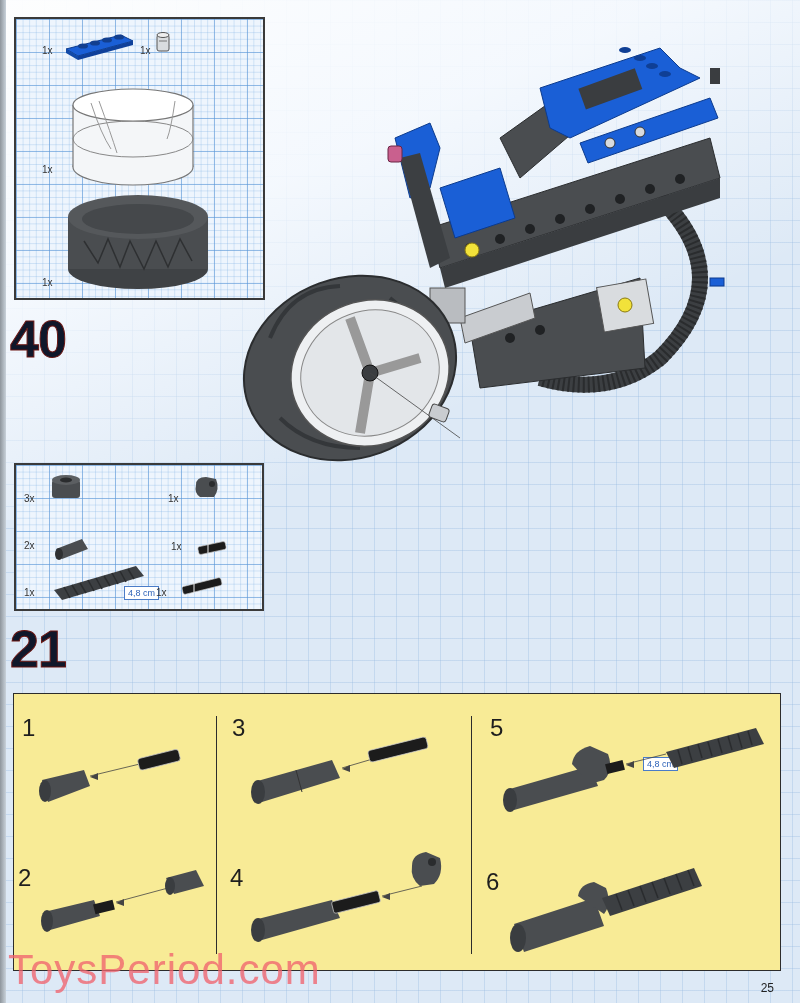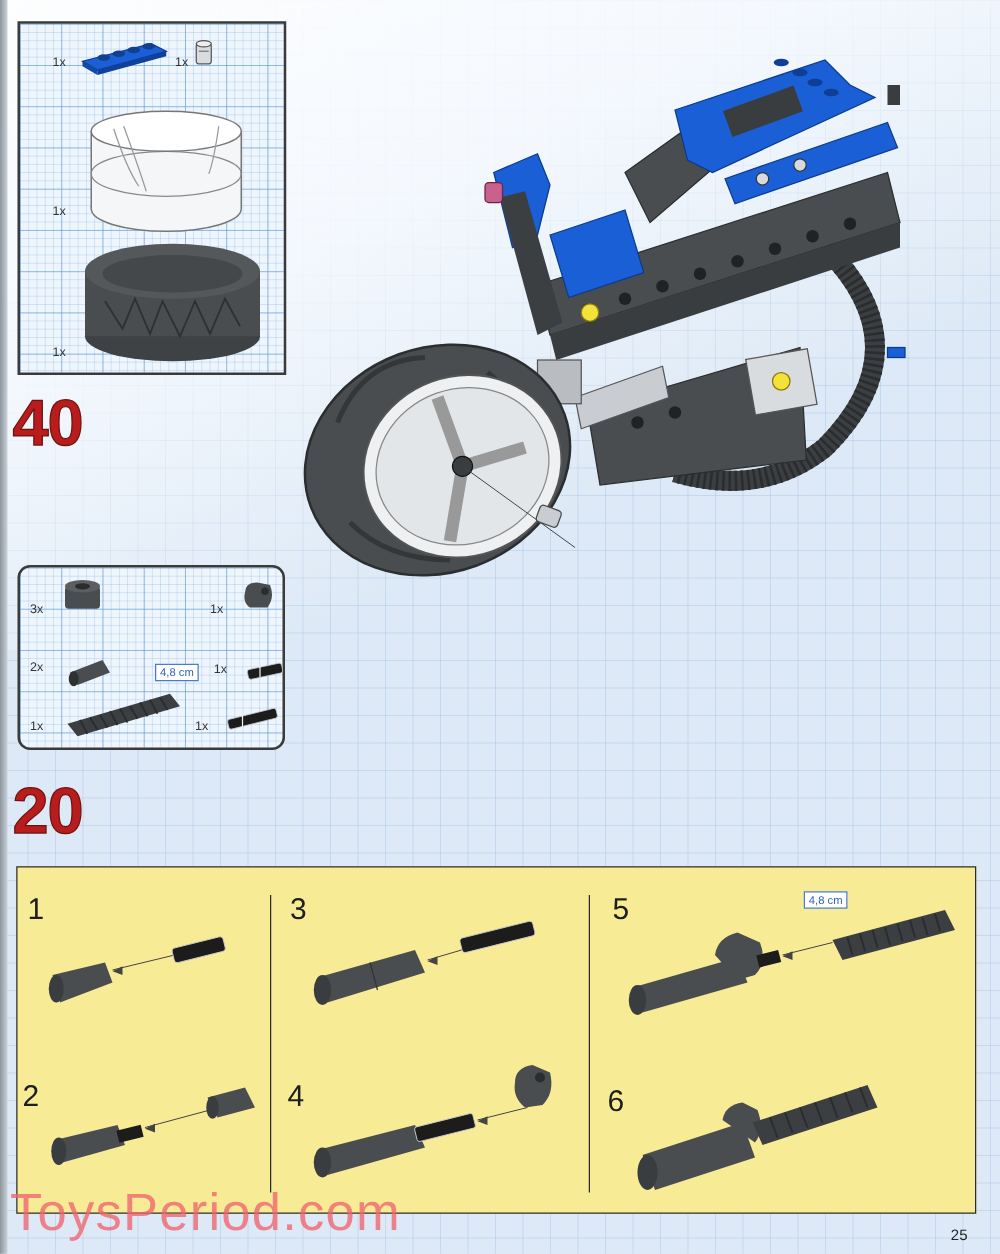--- a/index.html
+++ b/index.html
@@ -23,33 +23,34 @@
   }
   .parts-box {
     position: absolute; border: 2px solid #3a3a3a;
     background-color: #eef5fd;
     background-image:
       linear-gradient(rgba(90,150,215,0.55) 1px, transparent 1px),
       linear-gradient(90deg, rgba(90,150,215,0.55) 1px, transparent 1px),
       linear-gradient(rgba(140,185,230,0.35) 1px, transparent 1px),
       linear-gradient(90deg, rgba(140,185,230,0.35) 1px, transparent 1px);
     background-size: 33px 33px, 33px 33px, 6.6px 6.6px, 6.6px 6.6px;
+    padding-left: 36px;
   }
   #parts40 { left: 14px; top: 17px; width: 211px; height: 279px; }
-  #parts41 { left: 14px; top: 452px; width: 210px; height: 144px; border-radius: 10px; }
+  #parts41 { left: 14px; top: 463px; width: 210px; height: 144px; }
   .qty { position: absolute; font-size: 10px; color: #333; }
   .step-num {
-    position: absolute; font-weight: bold; font-size: 52px; color: #b91c1c;
+    position: absolute; font-weight: bold; font-size: 52px; color: #0f172a;
     -webkit-text-stroke: 1px #6a1410; letter-spacing: -1px; line-height: 1;
   }
   #step40 { left: 10px; top: 313px; }
   #step41 { left: 10px; top: 623px; }
   .measure {
     position: absolute; font-size: 9px; color: #2e63b8; background: #fff;
-    border: 1px solid #4a7cc8; padding: 0 3px; line-height: 12px;
+    border: 1px solid #4a7cc8; padding: 0 3px; line-height: 12px; margin-top: 44px;
   }
   .yellow-panel {
     position: absolute; left: 13px; top: 693px; width: 766px; height: 276px;
     background: #f8eb96; border: 1px solid #2c2c2c;
   }
   .divider { position: absolute; width: 1px; background: #2c2c2c; }
   .sub-num { position: absolute; font-size: 24px; color: #1e1e1e; }
   .page-number { position: absolute; right: 26px; top: 981px; font-size: 12px; color: #222; }
   .watermark {
     position: absolute; left: 8px; top: 946px; font-size: 42px; font-weight: normal;
@@ -208,21 +209,21 @@
   </svg>
   <span class="qty" style="left:8px;top:122px">1x</span>
 
   <svg style="left:164px;top:110px" width="46" height="22">
     <rect x="2" y="7" width="40" height="8" rx="2" fill="#1c1c1c" stroke="#ccc" stroke-width="0.6" transform="rotate(-14 22 11)"></rect>
     <line x1="14" y1="6" x2="14" y2="18" stroke="#eee"></line>
   </svg>
   <span class="qty" style="left:140px;top:122px">1x</span>
 </div>
 
-<div id="step41" class="step-num">20</div>
+<div id="step41" class="step-num">21</div>
 
 <div class="yellow-panel">
   <div class="divider" style="left:202px;top:22px;height:238px"></div>
   <div class="divider" style="left:457px;top:22px;height:238px"></div>
 
   <span class="sub-num" style="left:8px;top:20px">1</span>
   <svg style="left:14px;top:50px" width="170" height="70">
     <polygon points="14,36 56,26 62,42 20,58" fill="#4a4d50"></polygon>
     <ellipse cx="17" cy="47" rx="6" ry="11" fill="#3a3d40"></ellipse>
     <line x1="62" y1="32" x2="120" y2="18" stroke="#444" stroke-width="0.8"></line>

